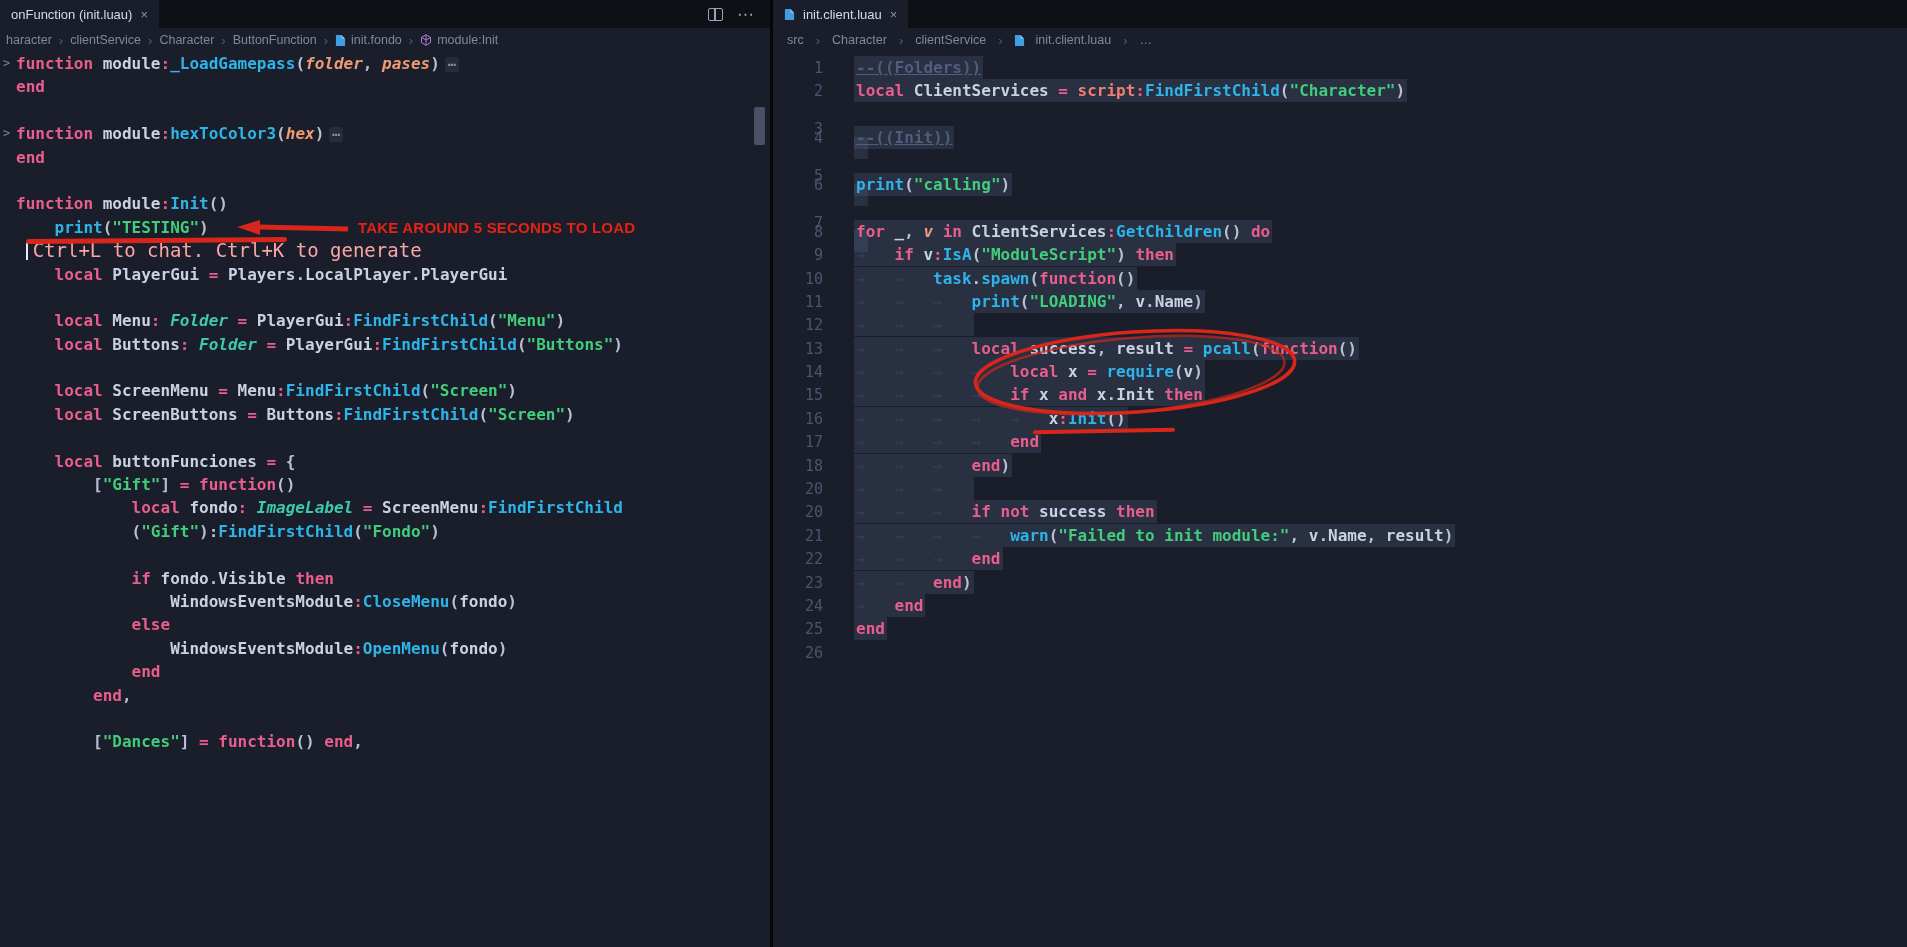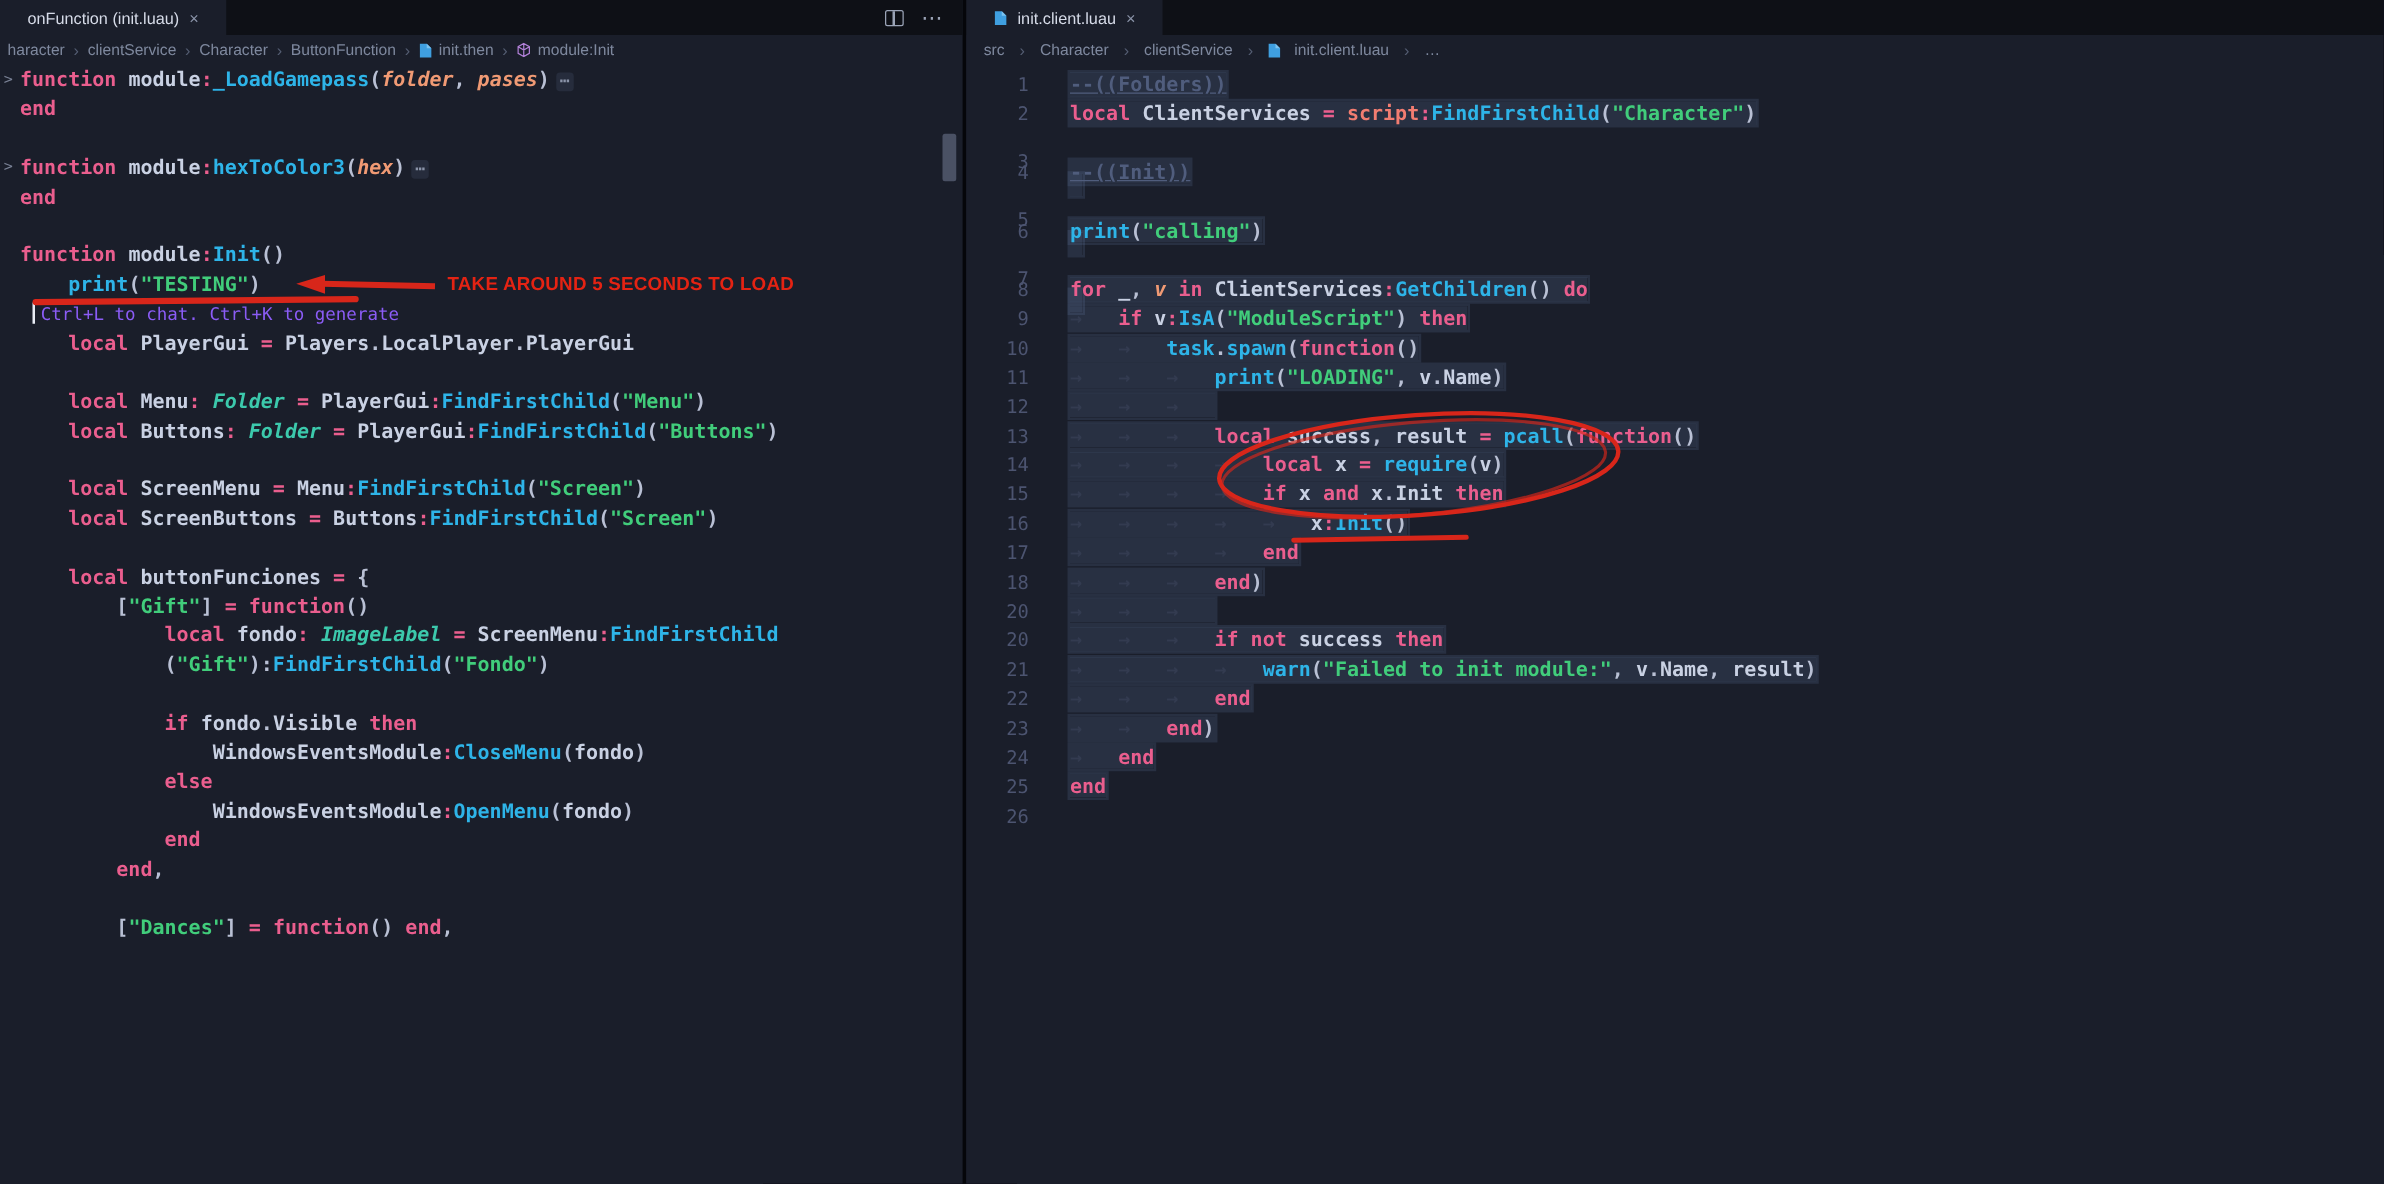--- a/index.html
+++ b/index.html
@@ -5,21 +5,21 @@
   html,body{margin:0;padding:0;background:#07080c;}
   .window{position:relative;width:1907px;height:947px;display:flex;overflow:hidden;
           font-family:"DejaVu Sans Mono",monospace;}
   .pane{height:100%;display:flex;flex-direction:column;overflow:hidden;background:#1a1e2a;}
   .pane.left{width:770px;flex:none;border-right:3px solid #05060a;}
   .pane.right{flex:1;}
 
   
   .tabbar{height:28px;flex:none;background:#0e1016;display:flex;align-items:stretch;
           font-family:"Liberation Sans",sans-serif;}
-  .tab{display:flex;align-items:center;gap:8px;padding:0 22px;background:#1a1e2a;
+  .tab{display:flex;align-items:center;gap:8px;padding:0 11px;background:#1a1e2a;
        color:#d6dbe8;font-size:13px;cursor:pointer;}
   .tab .tab-close{color:#8a93a8;font-size:13px;line-height:1;}
   .tab-file-icon{display:inline-flex;align-items:center;}
   .tab-actions{margin-left:auto;display:flex;align-items:center;gap:14px;padding-right:16px;color:#9aa3b6;}
   .split-icon{width:13px;height:11px;border:1.5px solid #9aa3b6;border-radius:2px;position:relative;display:inline-block;}
   .split-icon::after{content:"";position:absolute;left:5px;top:0;bottom:0;width:1.5px;background:#9aa3b6;}
   .more{font-size:17px;line-height:1;}
 
   
   .breadcrumb{height:24px;flex:none;display:flex;align-items:center;gap:7px;
@@ -47,21 +47,21 @@
   .tk-n{color:#c9d1e3;}
   .tk-k{color:#ea5e8e;}
   .tk-o{color:#ea5e8e;}
   .tk-f{color:#2eb4e8;}
   .tk-s{color:#41cd7b;}
   .tk-t{color:#3cc9ac;font-style:italic;}
   .tk-p{color:#f09a74;font-style:italic;}
   .tk-b{color:#f27d71;}
   .tk-pu{color:#b9c0d4;}
   .tk-c{color:#505d7d;text-decoration:underline;}
-  .tk-g{color:#8b5cf6;font-weight:normal;font-size:14px;}
+  .tk-g{color:#fca5a5;font-weight:normal;font-size:19px;}
   .tk-w{color:#333b50;}
   .tk-d{color:#8a93a8;background:#262c3c;border-radius:3px;padding:0 3px;margin-left:5px;font-size:13px;}
   .tk-cur{display:inline-block;width:2px;height:17px;background:#e8ecf5;vertical-align:-3px;margin-right:5px;}
 
   
   .annot{position:absolute;z-index:5;pointer-events:none;}
   .annot-underline-left{left:26px;top:186px;width:261px;height:5px;background:#d8261a;
         border-radius:3px;transform:rotate(-0.5deg);}
   .annot-arrow{left:236px;top:166px;}
   .annot-note{left:358px;top:167px;color:#e42313;font:bold 15px "Liberation Sans",sans-serif;
@@ -98,21 +98,21 @@
       <span>Character</span>
       <span class="sep">›</span>
       <span>ButtonFunction</span>
       <span class="sep">›</span>
       <span class="bc-icon">
         <svg width="11" height="13" viewBox="0 0 12 14">
             <path d="M1 1 h6 l4 4 v8 h-10 z" fill="#3f9fe0"></path>
             <path d="M7 1 l4 4 h-4 z" fill="#7cc3ef"></path>
           </svg>
       </span>
-      <span>init.then</span>
+      <span>init.fondo</span>
       <span class="sep">›</span>
       <span class="bc-icon">
         <svg width="12" height="12" viewBox="0 0 16 16">
             <path d="M8 1 L14 4.5 V11.5 L8 15 L2 11.5 V4.5 Z M8 1 V8 M2 4.5 L8 8 L14 4.5 M8 8 V15" fill="none" stroke="#b180d7" stroke-width="1.3"></path>
           </svg>
       </span>
       <span>module:Init</span>
     </div>
 
     <div class="editor">

